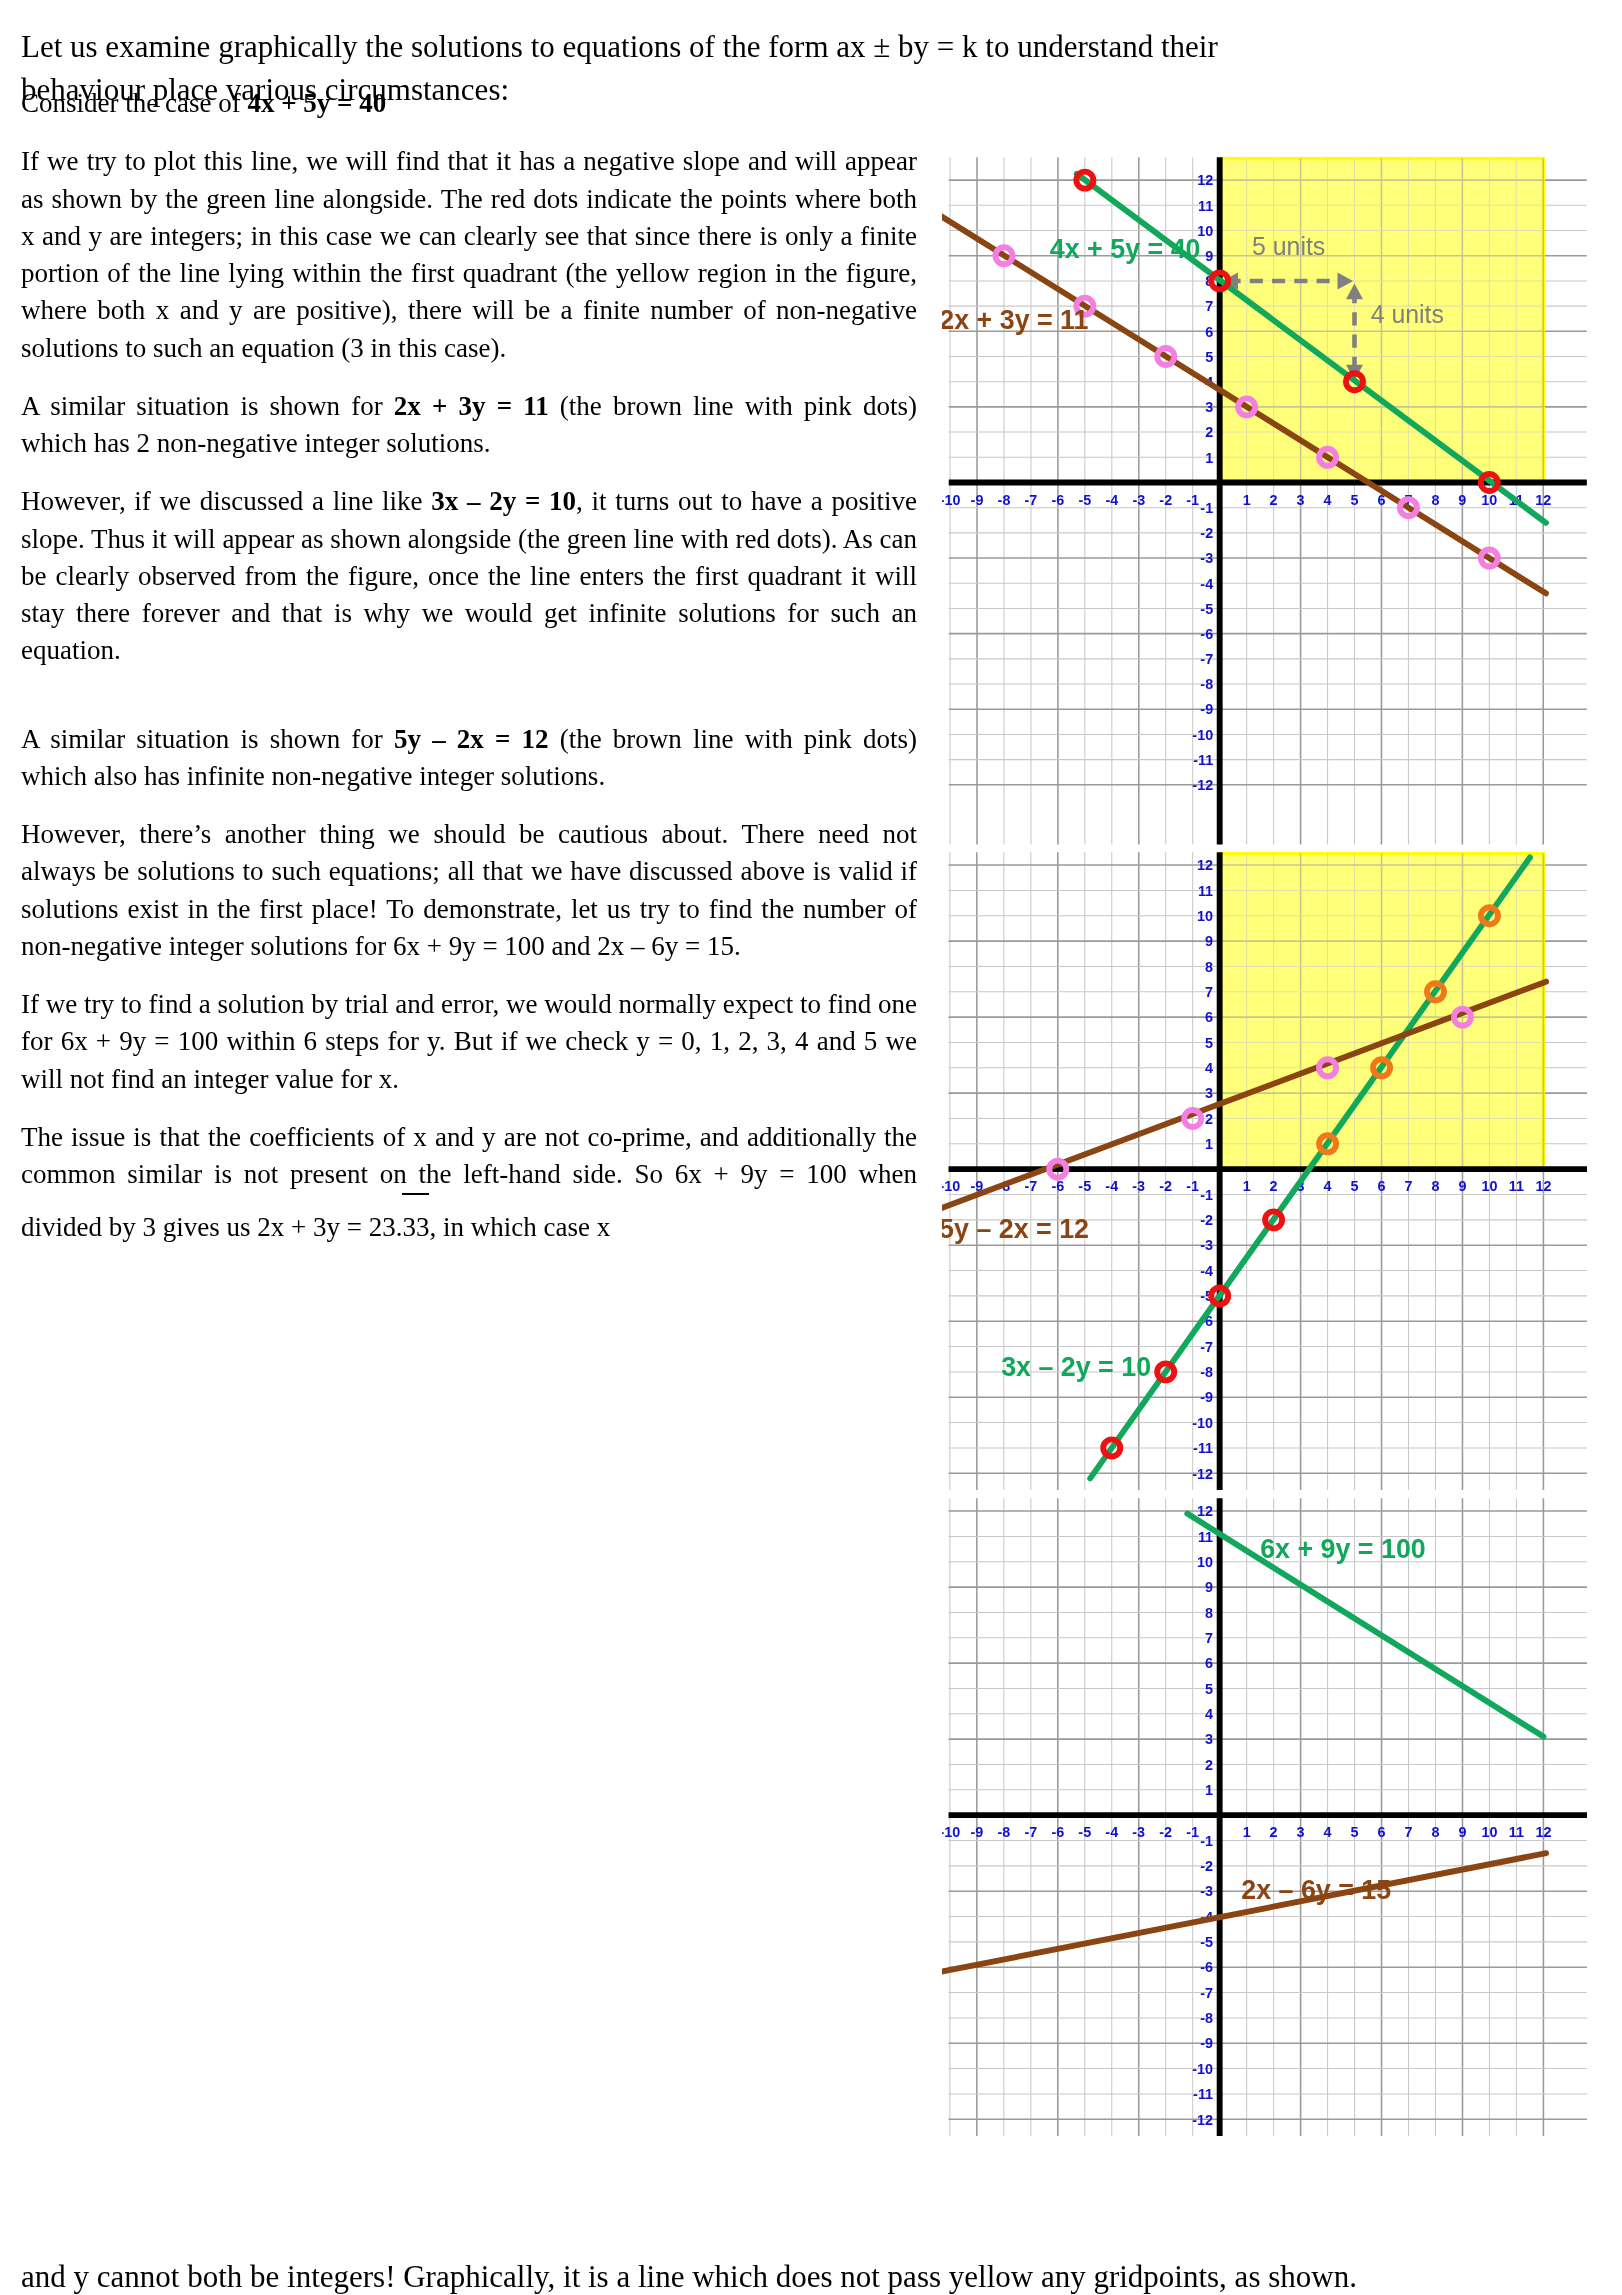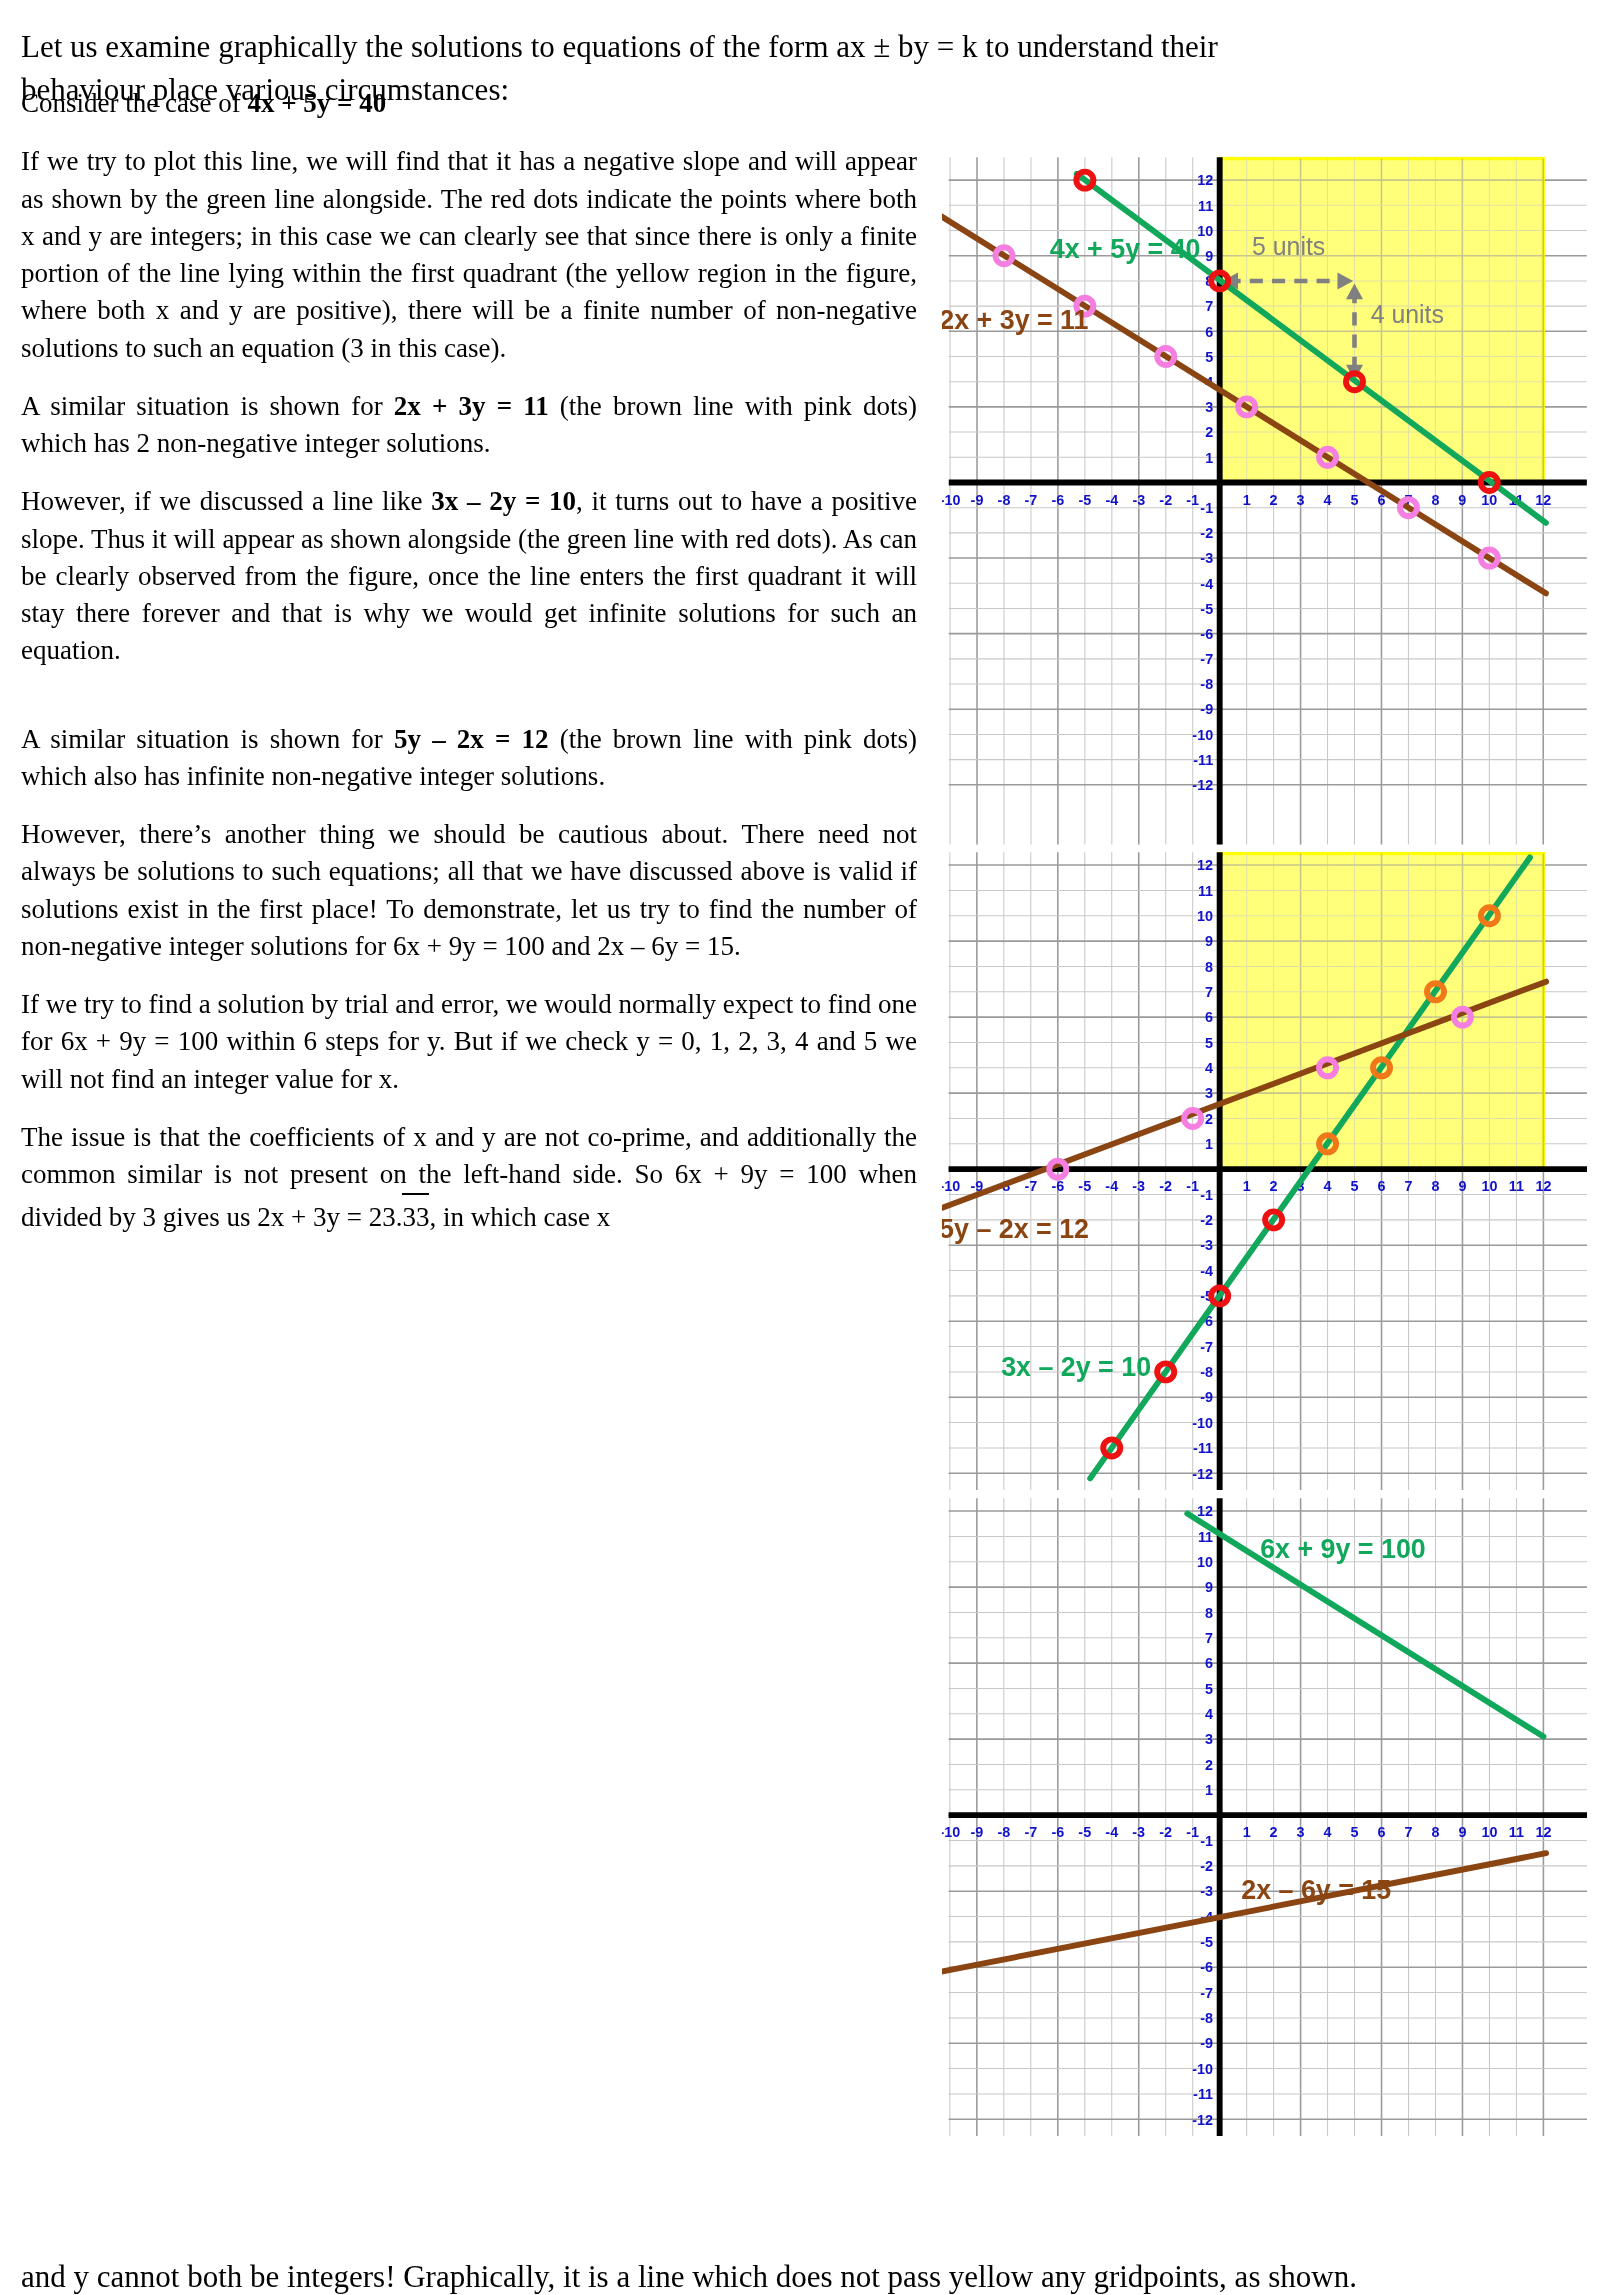--- a/index.html
+++ b/index.html
@@ -32,21 +32,21 @@
   .fullline{
     position:absolute;
     left:21px; width:1584px;
     font-size:31px;
     line-height:1.38;
     text-align:justify;
     color:#000;
     margin-top:21px;
   }
   .fullline.nojust{text-align:left;}
-  .ovl{border-top:2.6px solid #000;display:inline-block;line-height:1;padding-top:9px;}
+  .ovl{border-top:2.6px solid #000;display:inline-block;line-height:1;padding-top:19px;}
 
   
   .chart{
     position:absolute;
     left:942px;
     width:647px;
     background:#fff;
   }
   .chart svg{display:block;}
 </style>

